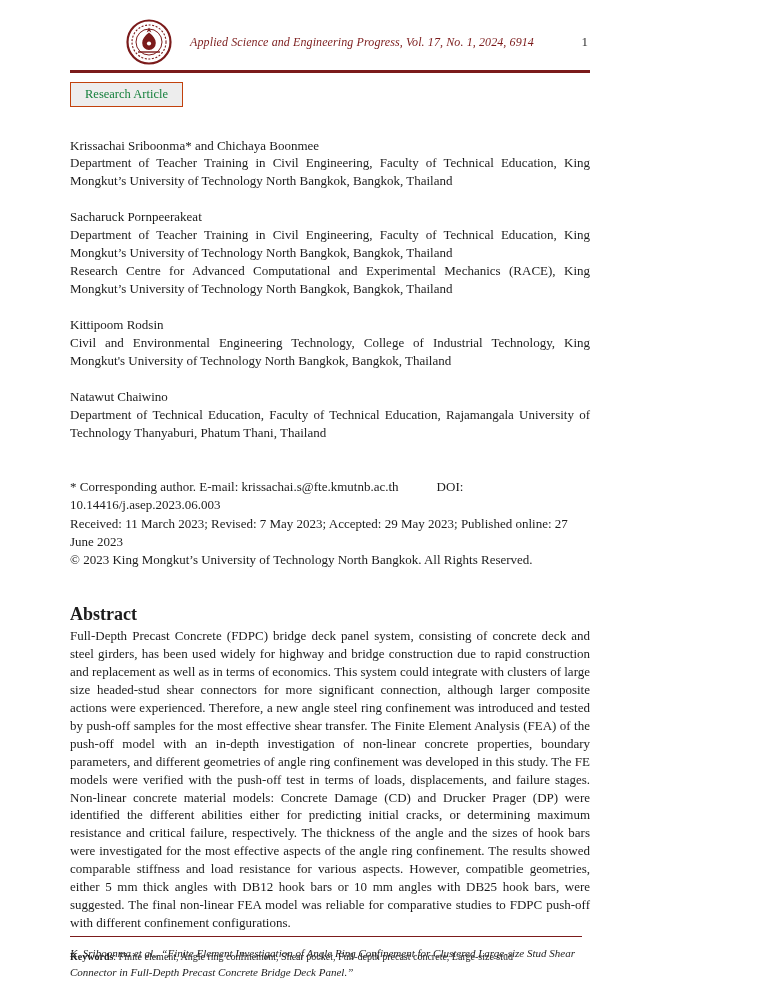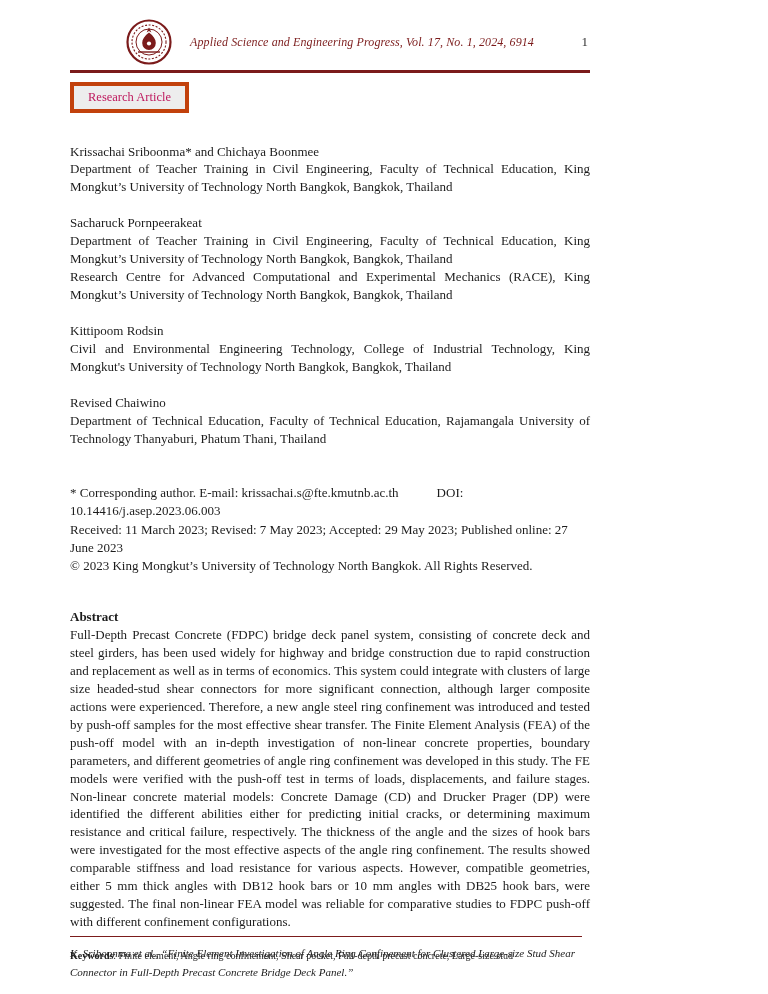--- a/index.html
+++ b/index.html
@@ -33,45 +33,45 @@
   .page-number {
     position:absolute; right:2px; top:50%;
     transform:translateY(-50%);
     font-size:13px; color:#333;
   }
   .header-rule { height:2.5px; background:#7b1b1b; margin-top:2px; }
   
   .badge {
     display:inline-block;
     margin-top:9px;
-    border:4px solid #c2410c;
+    border:1px solid #c2410c;
     background:#ededed;
     padding:4px 14px;
     font-size:12.5px;
-    color:#be185d;
+    color:#15803d;
   }
   
   .title {
     margin-top:28px;
     font-size:15.5px;
     font-weight:bold;
     line-height:1.32;
     color:#111;
   }
   
   .authors { margin-top:30px; font-size:13px; line-height:1.38; }
   .author-group + .author-group { margin-top:18px; }
   .author-names { }
   .affiliation { text-align:justify; }
   
   .meta { margin-top:36px; font-size:13px; line-height:1.42; }
   .meta .doi { margin-left:38px; }
   
   .abstract { margin-top:32px; }
-  .abstract-heading { font-weight:bold; font-size:13px; line-height:1.4; }
+  .abstract-heading { font-weight:bold; font-size:18px; line-height:1.4; }
   .abstract-body {
     font-size:13px;
     line-height:1.38;
     text-align:justify;
   }
   
   .keywords { margin-top:18px; font-size:10px; line-height:1.38; text-align:justify; }
   .keywords strong { font-weight:bold; }
   
   .footer {
@@ -126,21 +126,21 @@
       <div class="affiliation">Department of Teacher Training in Civil Engineering, Faculty of Technical Education, King Mongkut’s University of Technology North Bangkok, Bangkok, Thailand</div>
       <div class="affiliation">Research Centre for Advanced Computational and Experimental Mechanics (RACE), King Mongkut’s University of Technology North Bangkok, Bangkok, Thailand</div>
     </div>
 
     <div class="author-group">
       <div class="author-names">Kittipoom Rodsin</div>
       <div class="affiliation">Civil and Environmental Engineering Technology, College of Industrial Technology, King Mongkut's University of Technology North Bangkok, Bangkok, Thailand</div>
     </div>
 
     <div class="author-group">
-      <div class="author-names">Revised Chaiwino</div>
+      <div class="author-names">Natawut Chaiwino</div>
       <div class="affiliation">Department of Technical Education, Faculty of Technical Education, Rajamangala University of Technology Thanyaburi, Phatum Thani, Thailand</div>
     </div>
 
   </section>
 
   <section class="meta">
     <div class="meta-line">
       <span>* Corresponding author. E-mail: krissachai.s@fte.kmutnb.ac.th</span><span class="doi">DOI: 10.14416/j.asep.2023.06.003</span>
     </div>
     <div>Received: 11 March 2023; Revised: 7 May 2023; Accepted: 29 May 2023; Published online: 27 June 2023</div>

